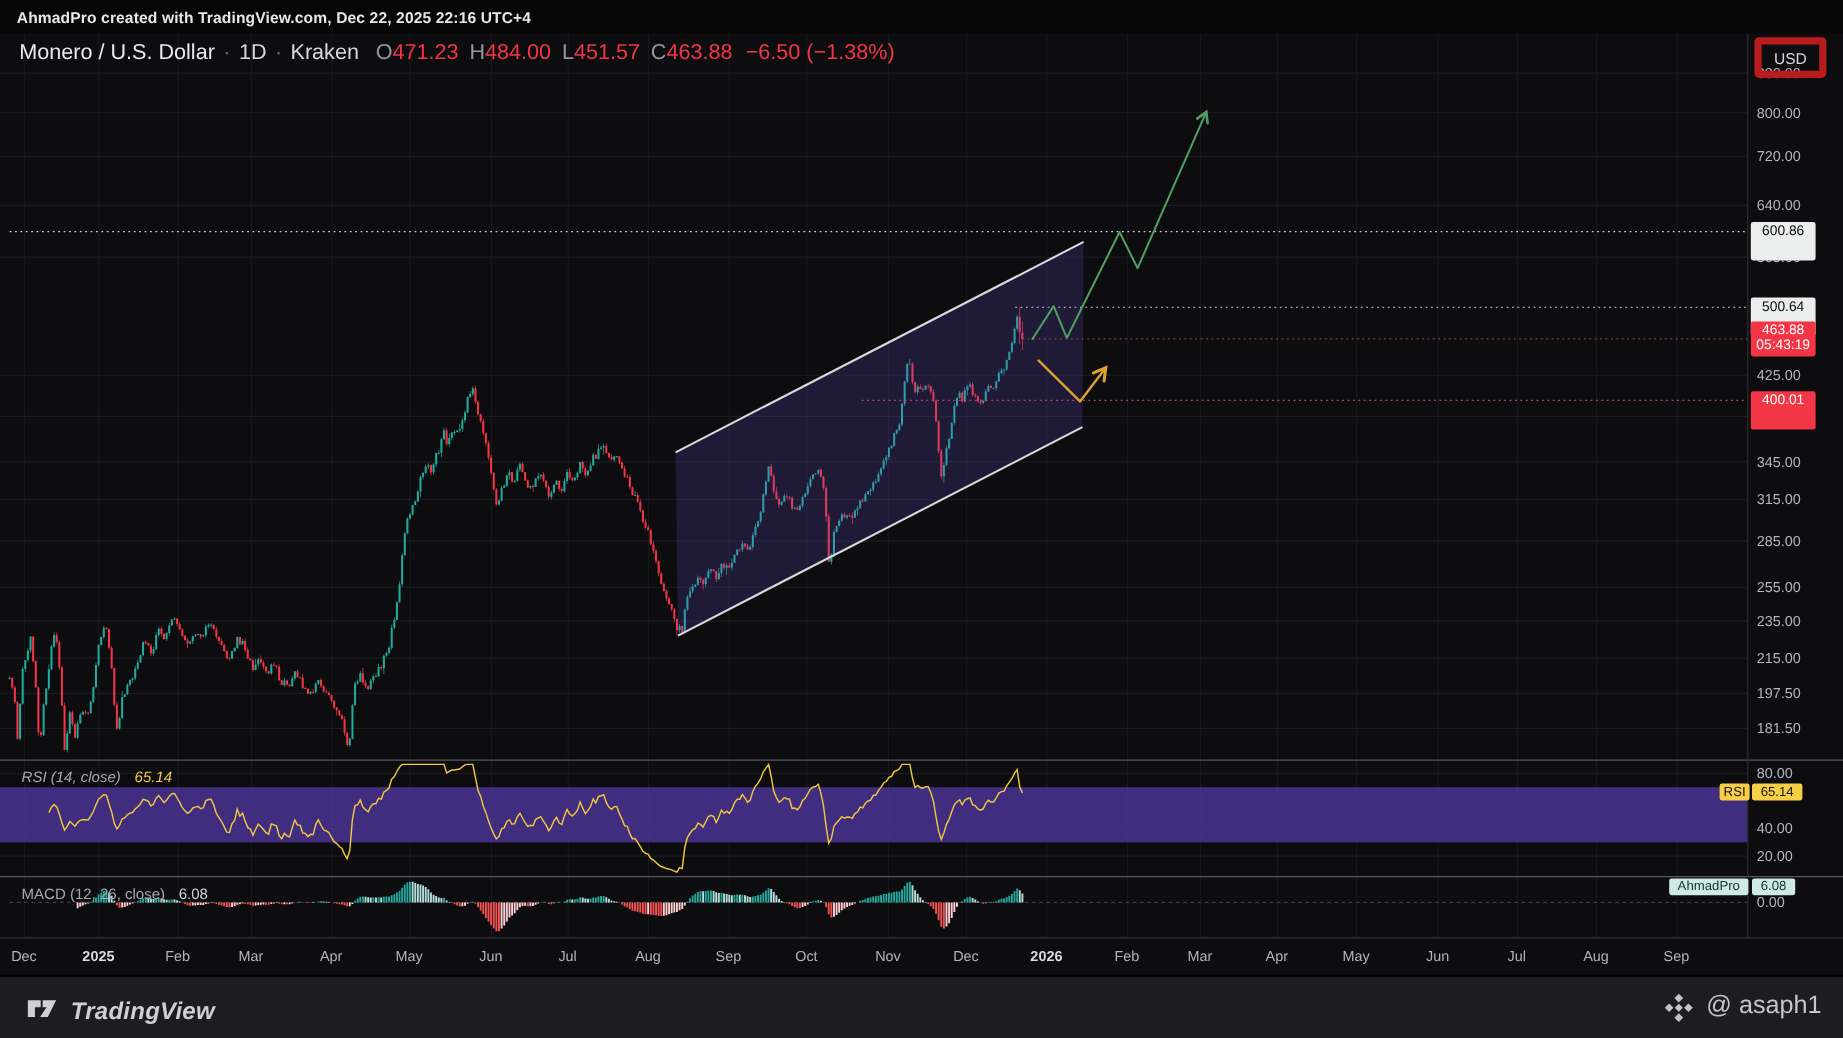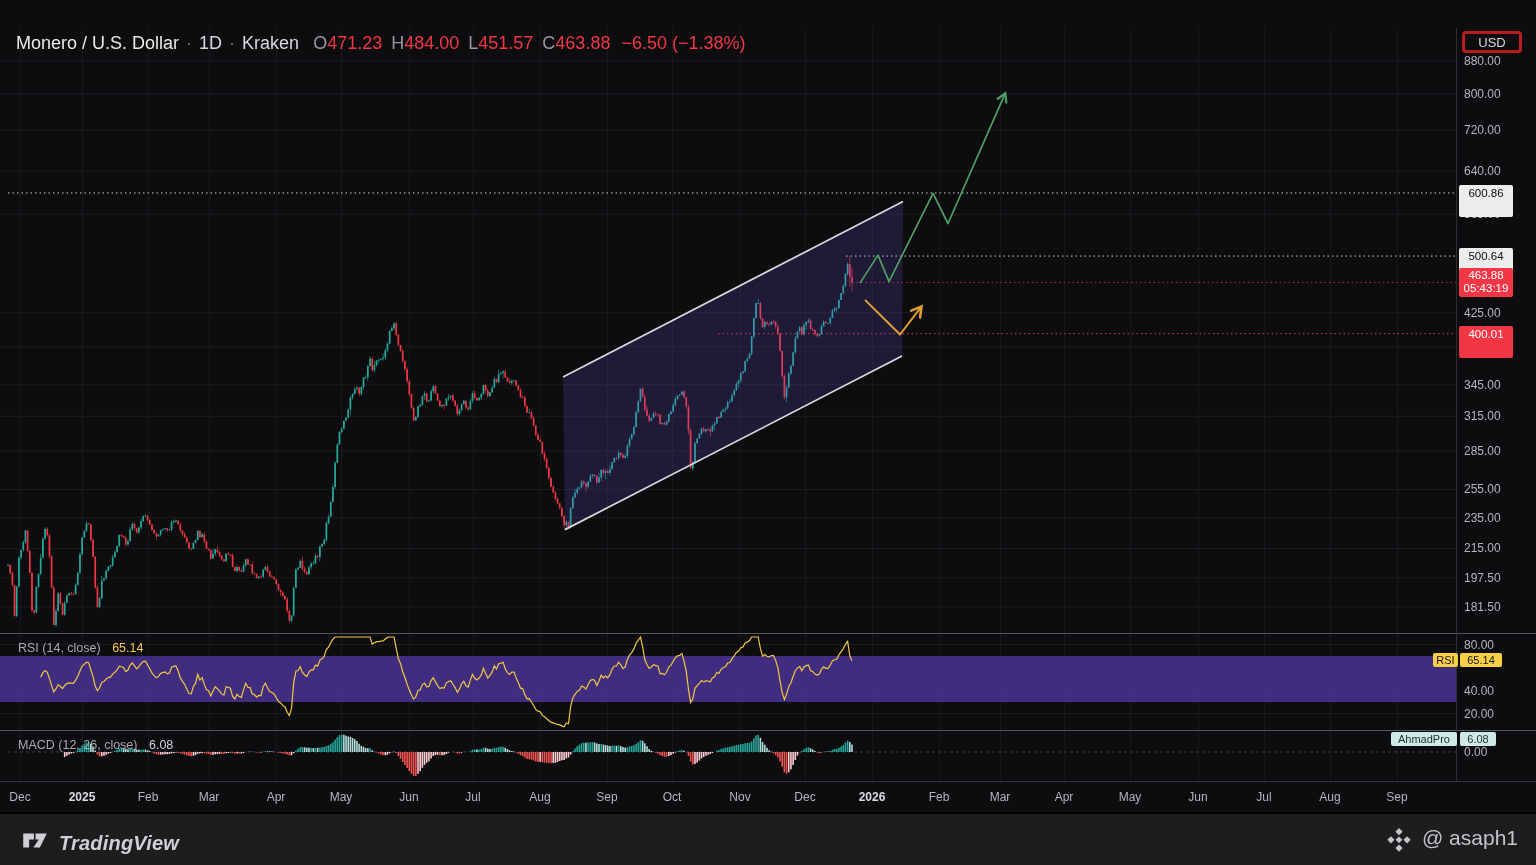--- a/index.html
+++ b/index.html
@@ -18,27 +18,27 @@
               font-size:18px;color:#d6d9dd;white-space:nowrap;}
   .symbol-row .sep{margin:0 7px;color:#6d7077;}
   .symbol-row .sym{color:#e9eaec;}
   .symbol-row .muted2{color:#d6d9dd;}
   .ohlc{display:flex;margin-left:14px;}
   .ohlc .pair{margin-right:9px;}
   .ohlc .lbl{color:#9598a1;}
   .ohlc .val{color:#f23645;}
   .chg{color:#f23645;margin-left:2px;}
   
-  .usd-btn{position:absolute;top:31px;left:1462px;width:60px;height:22px;border:3px solid #b91c1c;
+  .usd-btn{position:absolute;top:31px;left:1462px;width:60px;height:34px;border:6px solid #b91c1c;
            border-radius:4px;color:#d4d6db;font-size:13px;display:flex;align-items:center;
            justify-content:center;background:transparent;box-sizing:border-box;}
   
   .ind-title{position:absolute;left:18px;font-size:12.5px;color:#a6a9b0;white-space:nowrap;}
   .ind-title .v{margin-left:8px;}
-  .rsi-title{top:641px;}
+  .rsi-title{top:641px;font-style:italic;}
   .rsi-title .v{color:#f2c94c;}
   .macd-title{top:738px;}
   .macd-title .v{color:#cfd2d8;}
   
   .chip{position:absolute;left:1459px;width:54px;text-align:center;font-size:11.5px;
         border-radius:2px;line-height:16px;height:32px;}
   .chip.white{background:#eceded;color:#0a0a0a;}
   .chip.red{background:#f23645;color:#fff;}
   .chip600{top:185px;}
   .chip500{top:248px;}
@@ -63,20 +63,23 @@
   .brand span{font-size:20px;font-weight:700;color:#cfd0d4;letter-spacing:.2px;}
   .handle{display:flex;align-items:flex-start;margin-right:18px;}
   .handle svg{margin-right:9px;}
   .handle span{font-size:21px;color:#c4c5c8;}
 </style>
 </head>
 <body>
 
 <div class="screen">
 
+  <div class="topbar">
+    <span>AhmadPro created with TradingView.com, Dec 22, 2025 22:16 UTC+4</span>
+  </div>
 
   <svg id="chart-svg" width="1536" height="784" viewBox="0 28 1536 784">
       <defs>
         <marker id="ah-g" viewBox="0 0 10 10" refX="7" refY="5" markerWidth="8" markerHeight="8" orient="auto-start-reverse">
           <path d="M1.5 1.5 L7.5 5 L1.5 8.5" fill="none" stroke="#4f9e63" stroke-width="1.6" stroke-linecap="round"></path>
         </marker>
         <marker id="ah-y" viewBox="0 0 10 10" refX="7" refY="5" markerWidth="8" markerHeight="8" orient="auto-start-reverse">
           <path d="M1.5 1.5 L7.5 5 L1.5 8.5" fill="none" stroke="#dfa032" stroke-width="1.6" stroke-linecap="round"></path>
         </marker>
       </defs>

